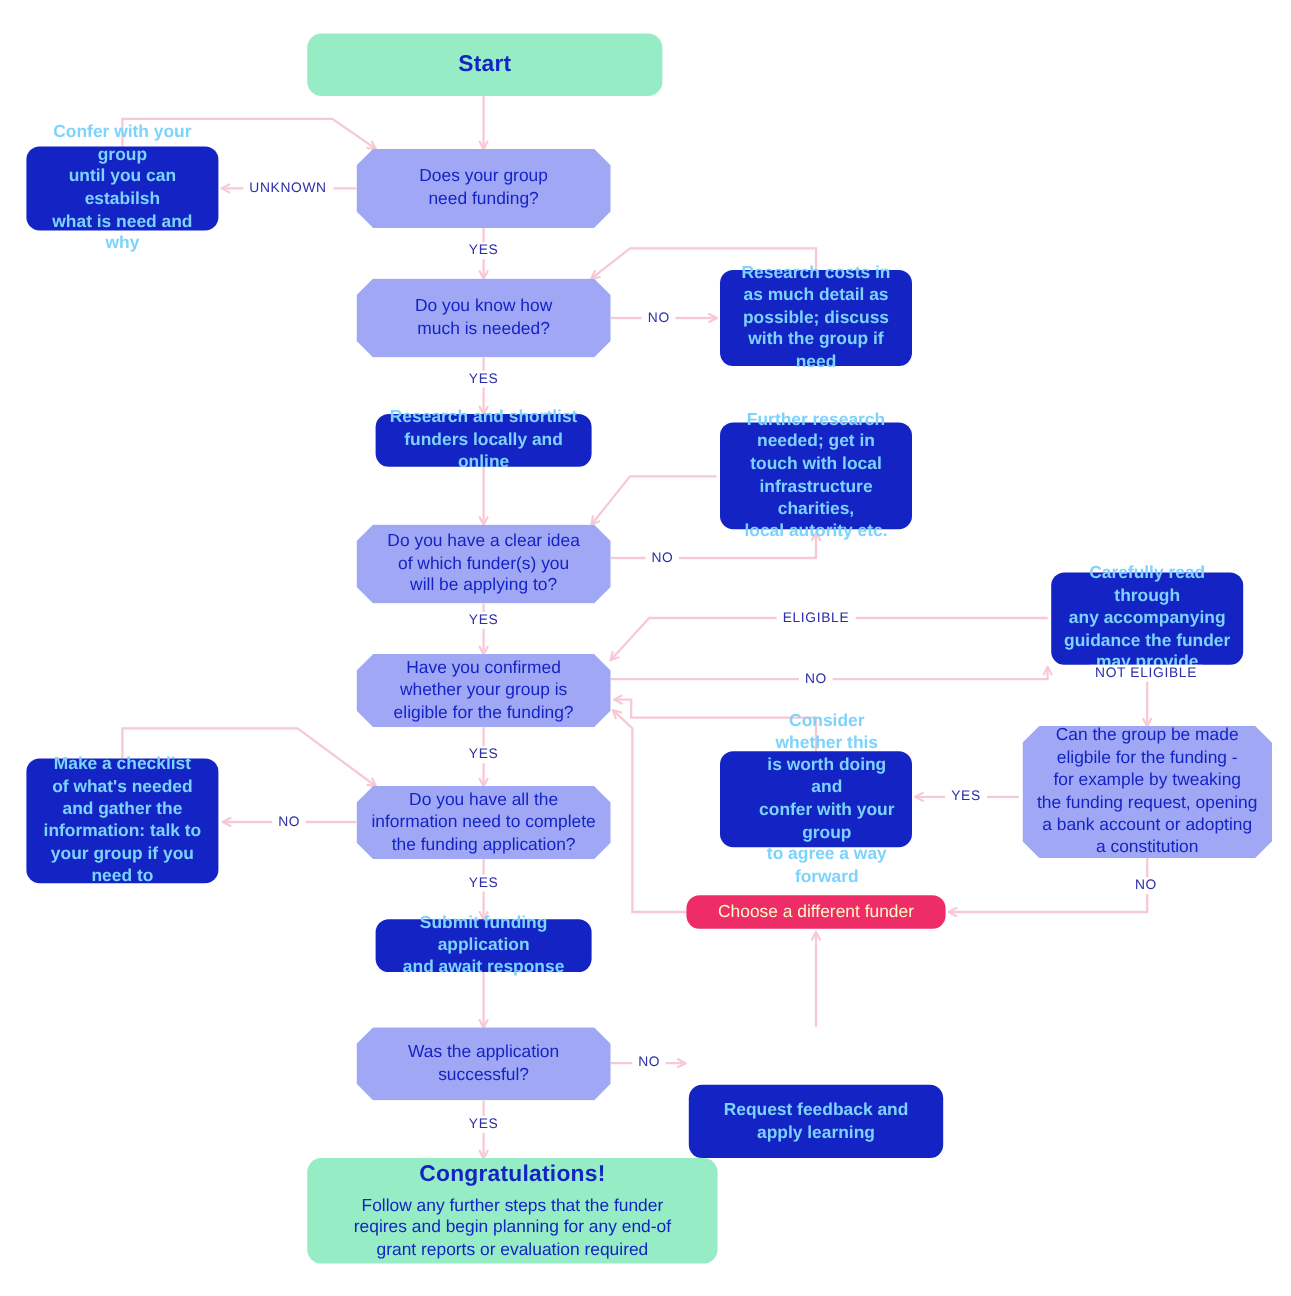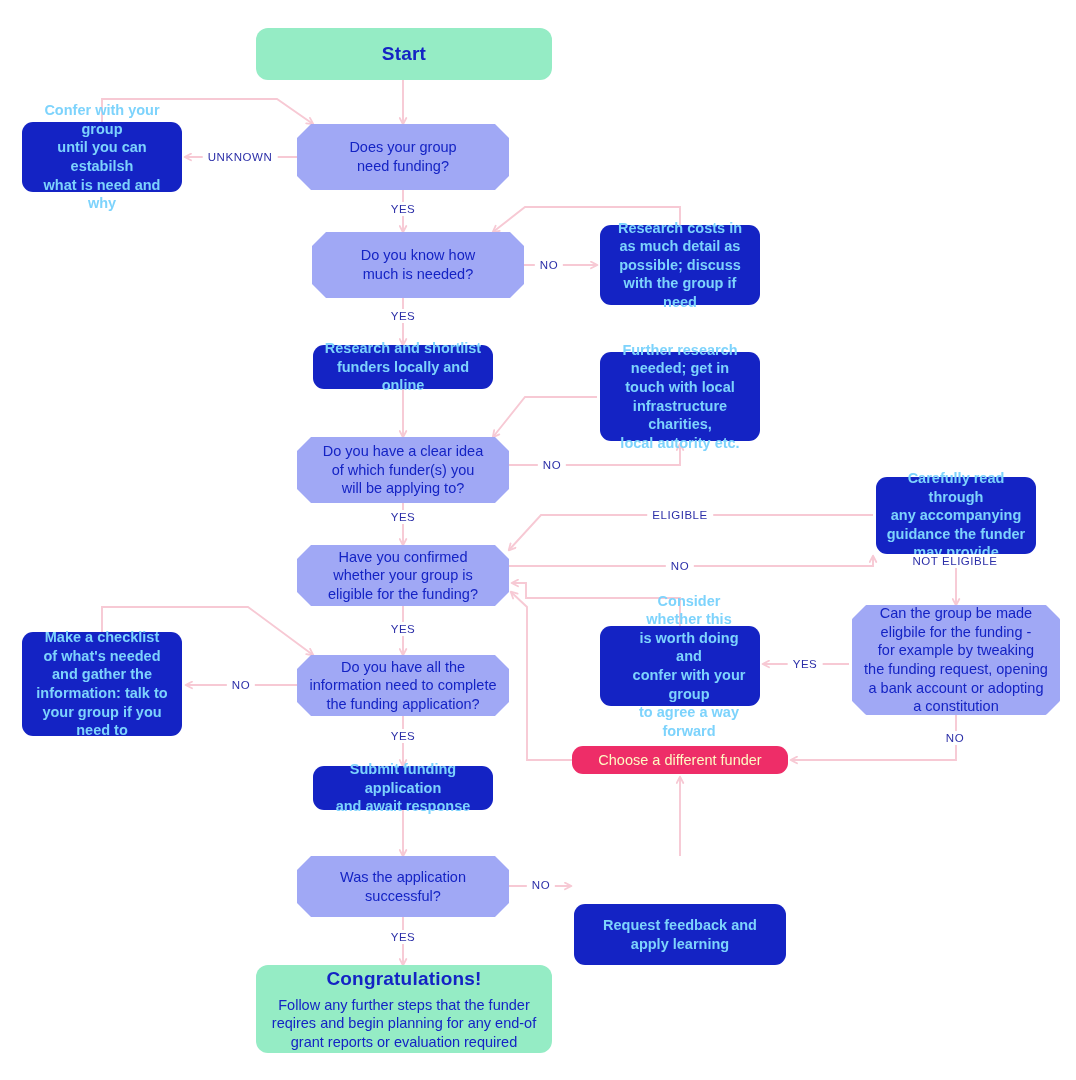--- a/index.html
+++ b/index.html
@@ -164,21 +164,21 @@
     <div class="t-title">Start</div>
   </div>
 
   <div class="node n-decision nl" style="left:297px;top:124px;width:212px;height:66px;">Does your group
 need funding?</div>
 
   <div class="node n-process nl" style="left:22px;top:122px;width:160px;height:70px;">Confer with your group
 until you can estabilsh
 what is need and why</div>
 
-  <div class="node n-decision nl" style="left:312px;top:232px;width:212px;height:66px;">Do you know how
+  <div class="node n-decision nl" style="left:297px;top:232px;width:212px;height:66px;">Do you know how
 much is needed?</div>
 
   <div class="node n-process nl" style="left:600px;top:225px;width:160px;height:80px;">Research costs in
 as much detail as
 possible; discuss
 with the group if need</div>
 
   <div class="node n-process nl" style="left:313px;top:345px;width:180px;height:44px;">Research and shortlist
 funders locally and online</div>
 
@@ -228,21 +228,21 @@
 
   <div class="node n-process nl" style="left:313px;top:766px;width:180px;height:44px;">Submit funding application
 and await response</div>
 
   <div class="node n-decision nl" style="left:297px;top:856px;width:212px;height:61px;">Was the application
 successful?</div>
 
   <div class="node n-process nl" style="left:574px;top:904px;width:212px;height:61px;">Request feedback and
 apply learning</div>
 
-  <div class="node n-terminal" style="left:256px;top:965px;width:296px;height:88px;">
+  <div class="node n-terminal" style="left:256px;top:965px;width:342px;height:88px;">
     <div class="t-title">Congratulations!</div>
     <div class="t-body nl">Follow any further steps that the funder
 reqires and begin planning for any end-of
 grant reports or evaluation required</div>
   </div>
 
   <div class="edge-label" style="left:240px;top:157px;">UNKNOWN</div>
   <div class="edge-label" style="left:403px;top:209px;">YES</div>
   <div class="edge-label" style="left:549px;top:265px;">NO</div>
   <div class="edge-label" style="left:403px;top:316px;">YES</div>

